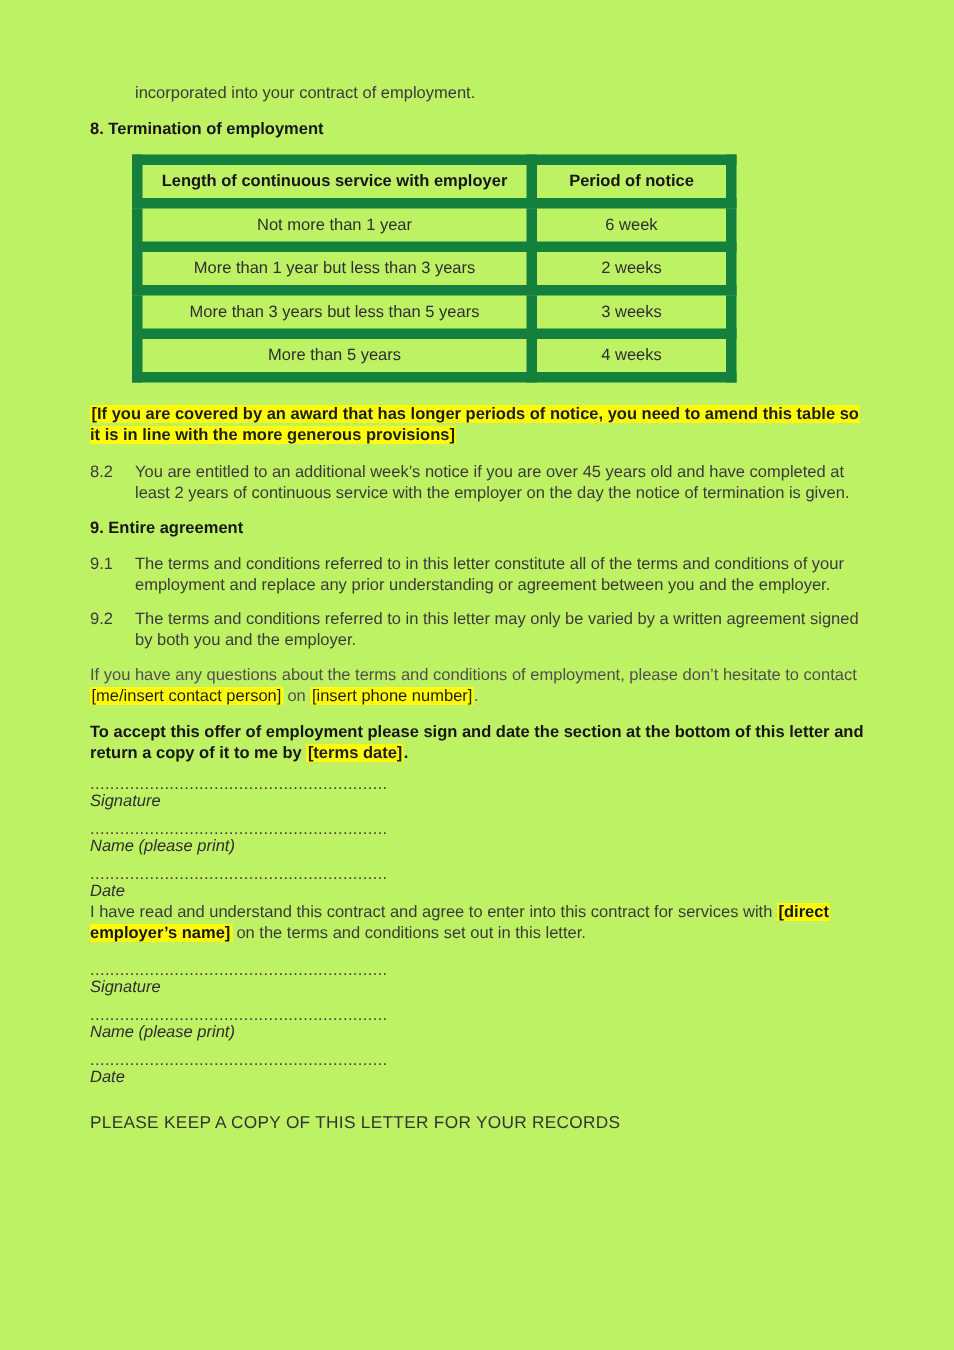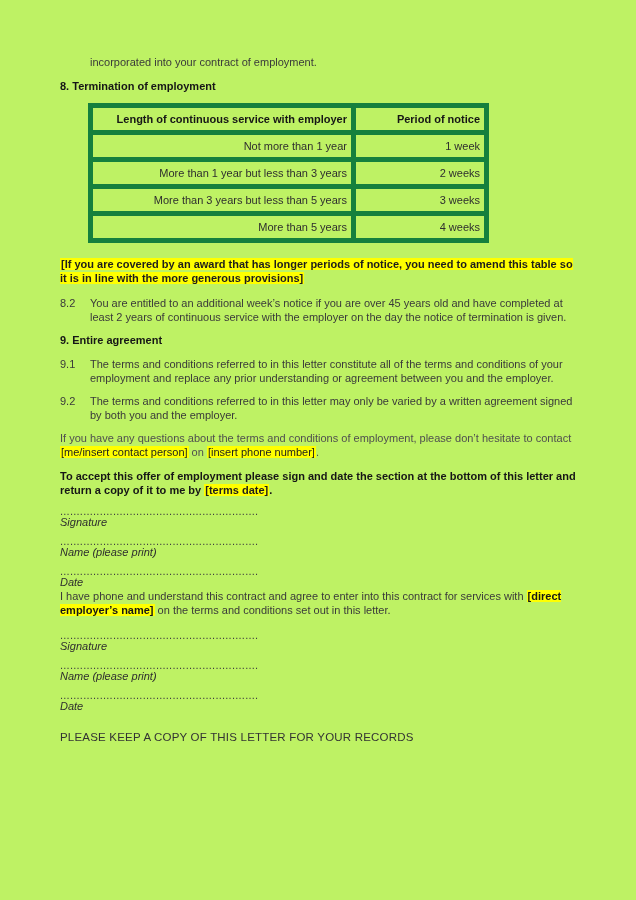--- a/index.html
+++ b/index.html
@@ -20,22 +20,22 @@
   .clause { display:flex; margin-bottom:9px; }
   .clause .num { width:30px; flex:0 0 30px; }
   .clause .ctext { flex:1; }
   .italic { font-style:italic; }
   .bold { font-weight:bold; color:#161616; }
   table.notice-table {
     border-collapse:collapse; margin:0 0 14px 28px;
     table-layout:fixed;
   }
   table.notice-table th, table.notice-table td {
-    border:5px solid #15803d; font-size:11px; line-height:14px;
-    padding:4px 4px 4px 4px; text-align:right; vertical-align:middle;
+    border:7px solid #15803d; font-size:11px; line-height:14px;
+    padding:4px 4px 4px 4px; text-align:center; vertical-align:middle;
     color:#2e2e2e; font-weight:normal;margin-left:28px;
   }
   table.notice-table th { font-weight:bold; color:#161616; }
   .col-service { width:263px; }
   .col-notice { width:133px; }
   mark { background:#ffff00; color:#1d1d1d; padding:0 1px; }
   .award-note { margin:0 0 11px 0; }
   .contact-para { color:#4f4f4f; margin-bottom:10px; }
   .accept-para { margin-bottom:10px; }
   .sig-unit { margin-top:8px; }
@@ -64,21 +64,21 @@
   <table class="notice-table">
     <thead>
       <tr>
         <th class="col-service">Length of continuous service with employer</th>
         <th class="col-notice">Period of notice</th>
       </tr>
     </thead>
     <tbody>
       <tr>
         <td>Not more than 1 year</td>
-        <td>1 week</td>
+        <td>6 week</td>
       </tr>
       <tr>
         <td>More than 1 year but less than 3 years</td>
         <td>2 weeks</td>
       </tr>
       <tr>
         <td>More than 3 years but less than 5 years</td>
         <td>3 weeks</td>
       </tr>
       <tr>
@@ -121,21 +121,21 @@
       <span class="dots">............................................................</span>
       <span class="sig-label">Name (please print)</span>
     </div>
     <div class="sig-unit">
       <span class="dots">............................................................</span>
       <span class="sig-label">Date</span>
     </div>
   </div>
 
 
-  <p class="ack-para"><span>I have phone and understand this contract and agree to enter into this contract for services with </span><mark class="bold">[direct employer’s name]</mark><span> on the terms and conditions set out in this letter.</span></p>
+  <p class="ack-para"><span>I have read and understand this contract and agree to enter into this contract for services with </span><mark class="bold">[direct employer’s name]</mark><span> on the terms and conditions set out in this letter.</span></p>
 
   <div>
     <div class="sig-unit">
       <span class="dots">............................................................</span>
       <span class="sig-label">Signature</span>
     </div>
     <div class="sig-unit">
       <span class="dots">............................................................</span>
       <span class="sig-label">Name (please print)</span>
     </div>

